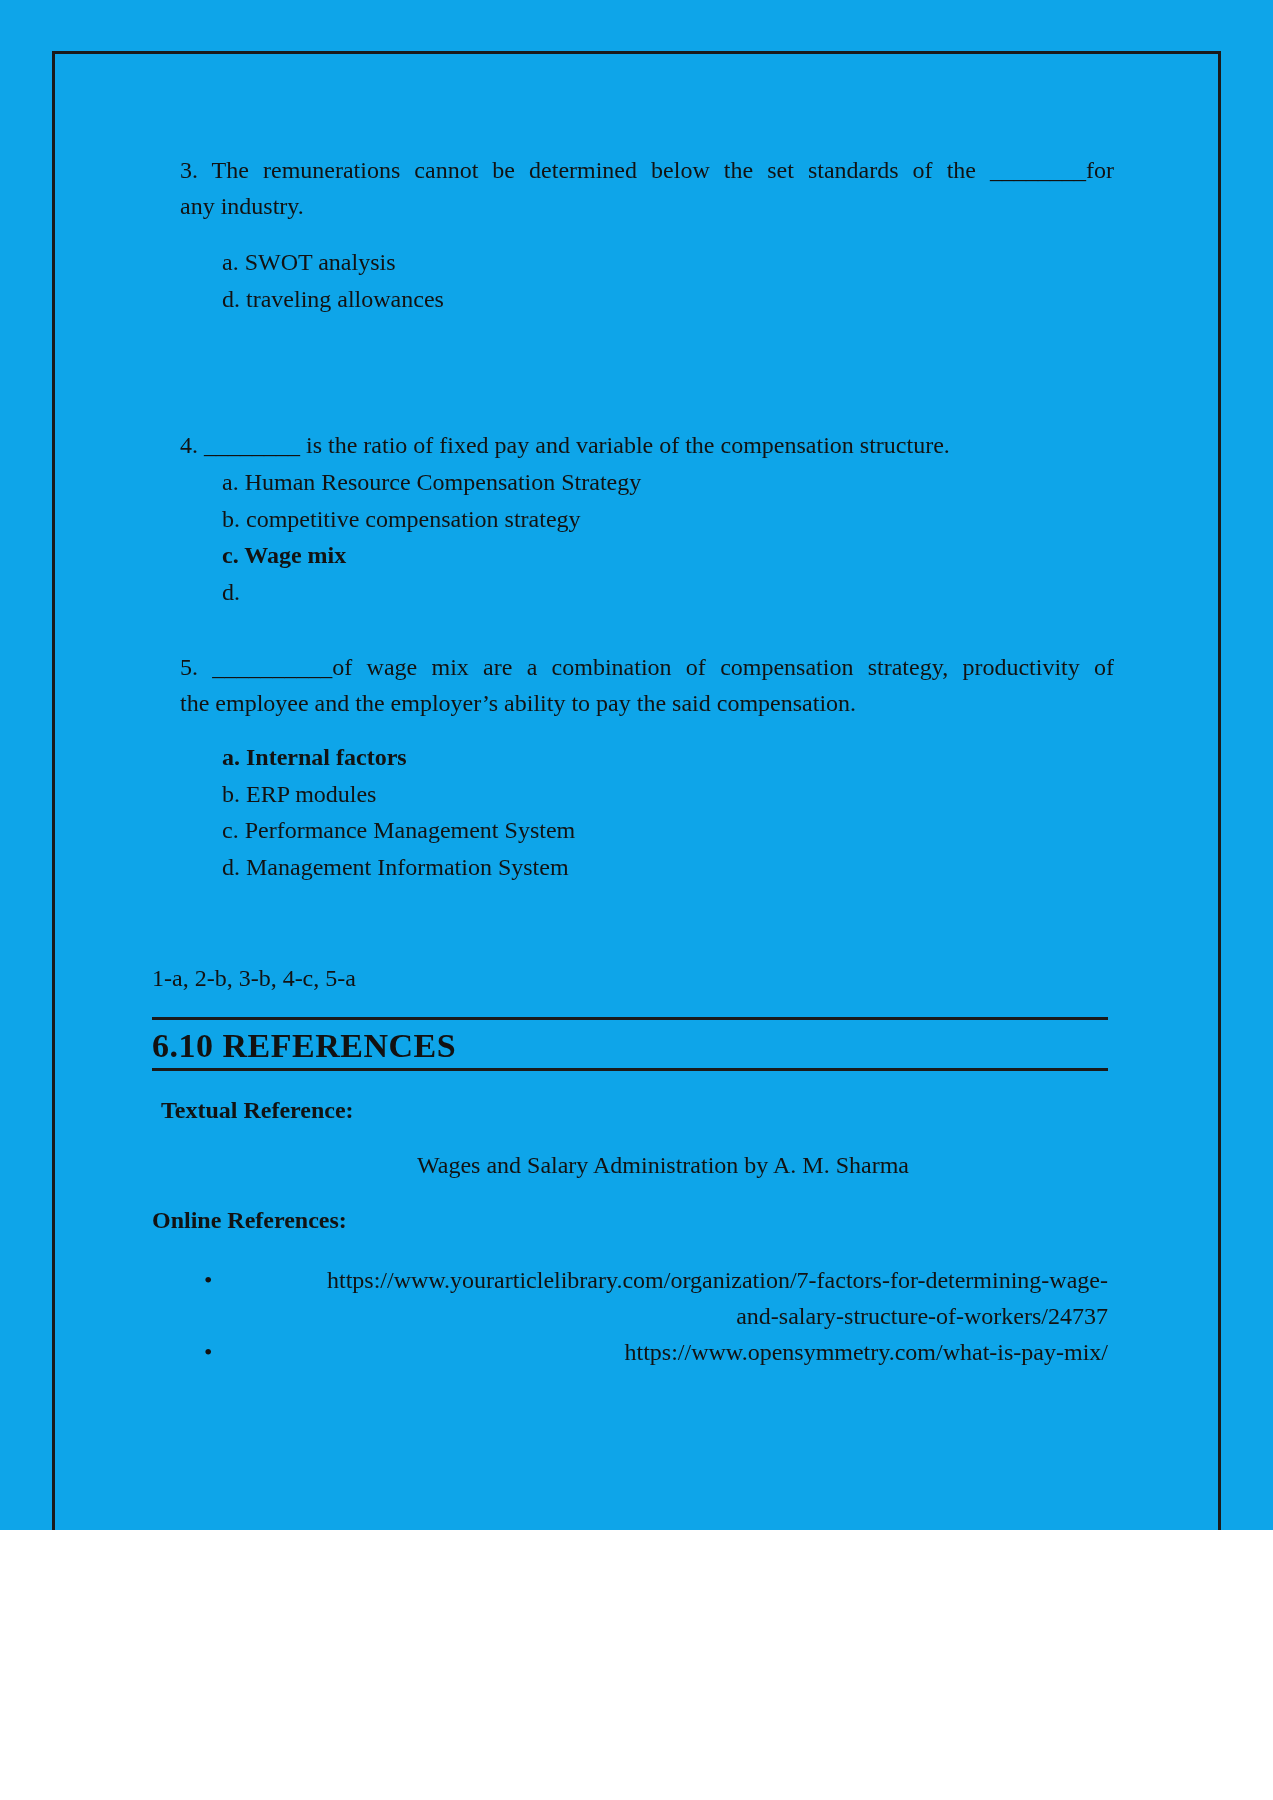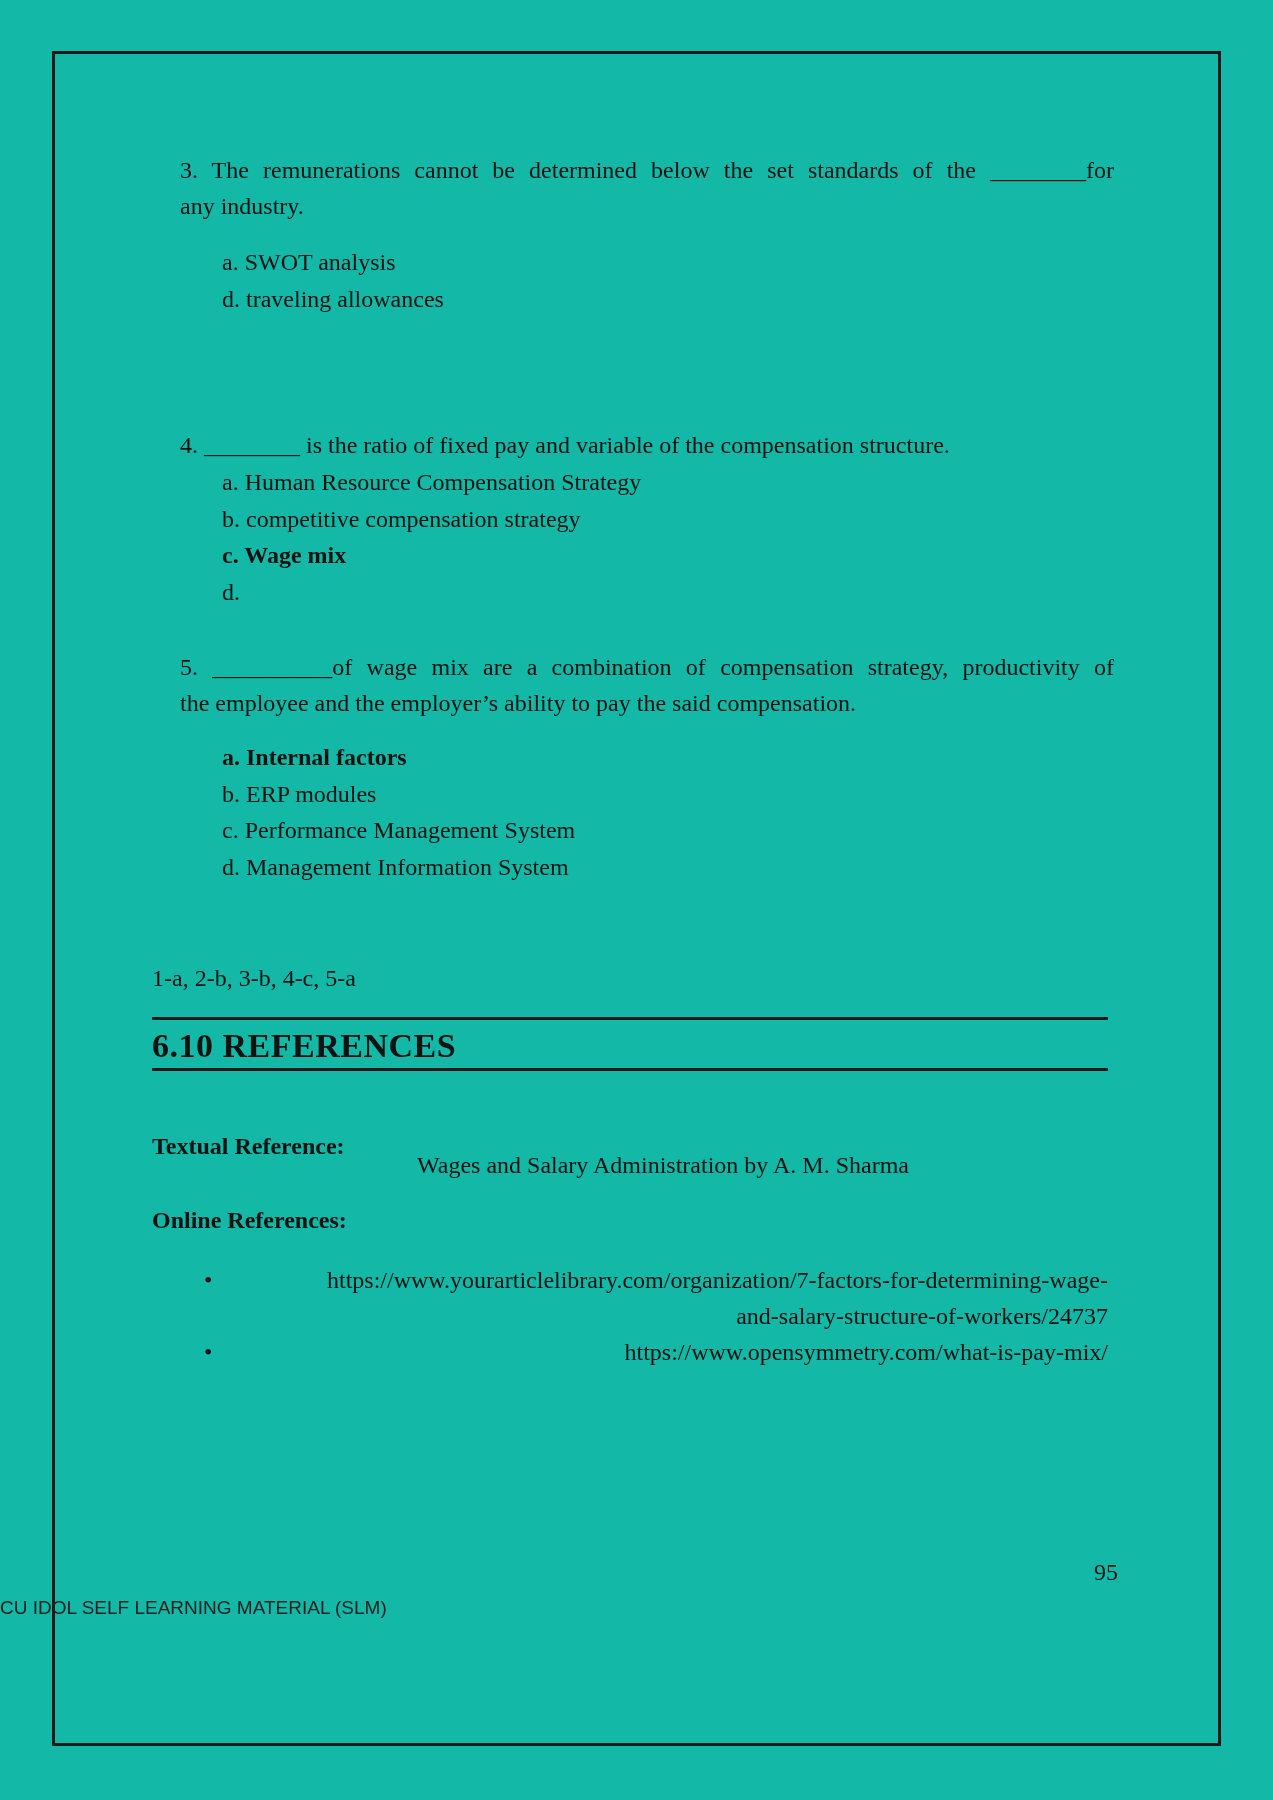--- a/index.html
+++ b/index.html
@@ -1,20 +1,20 @@
 <!DOCTYPE html>
 <html><head>
 <meta charset="utf-8">
 <style>
   html, body { margin: 0; padding: 0; background: #ffffff; }
   .page {
     position: relative;
     width: 1273px;
-    height: 1800px;
-    background: #14b8a6;
+    height: 1530px;
+    background: #0ea5e9;
     font-family: "Liberation Serif", serif;
     color: #121212;
     overflow: hidden;
   }
   .page-border {
     position: absolute;
     left: 52px; top: 51px;
     width: 1163px; height: 1689px;
     border: 3px solid #1a1a1a;
   }
@@ -100,21 +100,21 @@
     <div class="opt">c. Performance Management System</div>
     <div class="opt">d. Management Information System</div>
   </div>
 
   <div class="abs body-text" style="top:960px; left:152px; width:956px;">1-a, 2-b, 3-b, 4-c, 5-a</div>
 
   <div class="abs rule" style="top:1017px;"></div>
   <div class="abs section-heading" style="top:1026px;">6.10 REFERENCES</div>
   <div class="abs rule" style="top:1068px;"></div>
 
-  <div class="abs body-text bold" style="top:1092px; left:152px; width:956px;margin-top:36px;">Textual Reference:</div>
+  <div class="abs body-text bold" style="top:1092px; left:161px; width:956px;">Textual Reference:</div>
   <div class="abs body-text ref-item" style="top:1147px;">Wages and Salary Administration by A. M. Sharma</div>
   <div class="abs body-text bold" style="top:1202px; left:152px; width:956px;">Online References:</div>
 
   <div class="abs body-text bullet-list" style="top:1262px;">
     <div class="bullet-item">
       <span class="dot">•</span>
       <div class="url-line">https://www.yourarticlelibrary.com/organization/7-factors-for-determining-wage-</div>
       <div class="url-line">and-salary-structure-of-workers/24737</div>
     </div>
     <div class="bullet-item">

